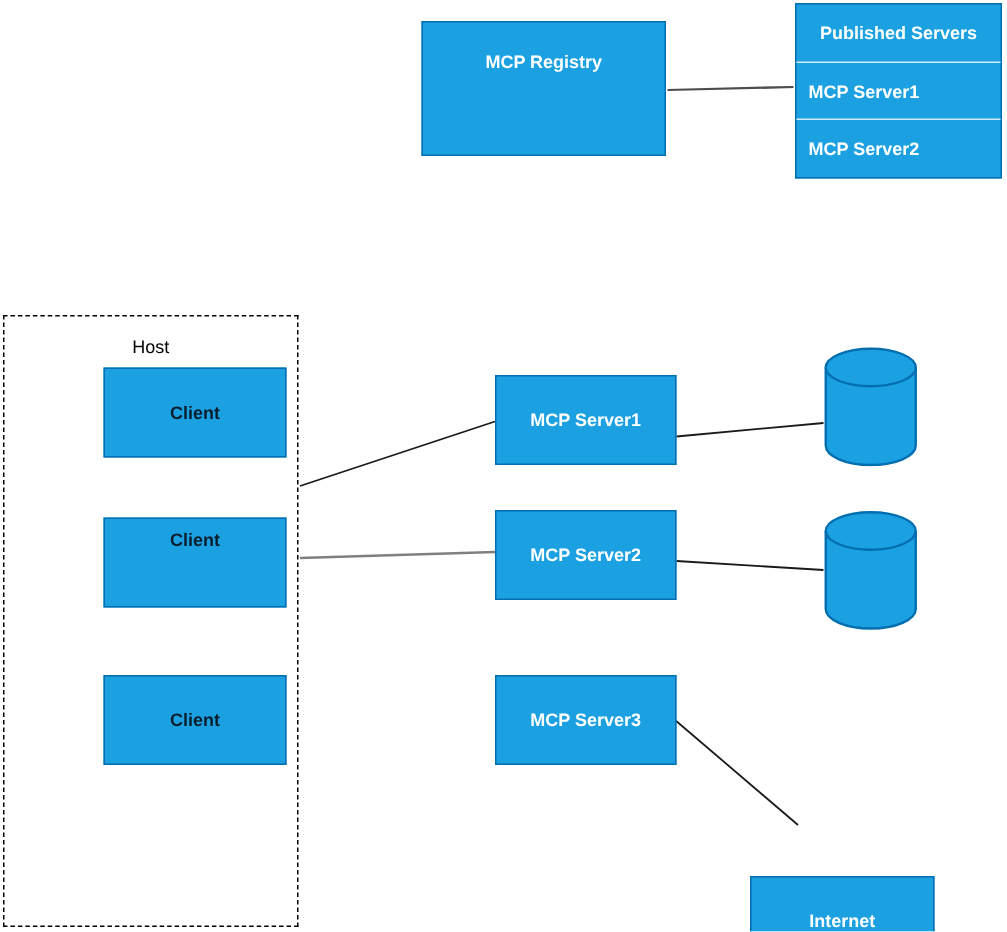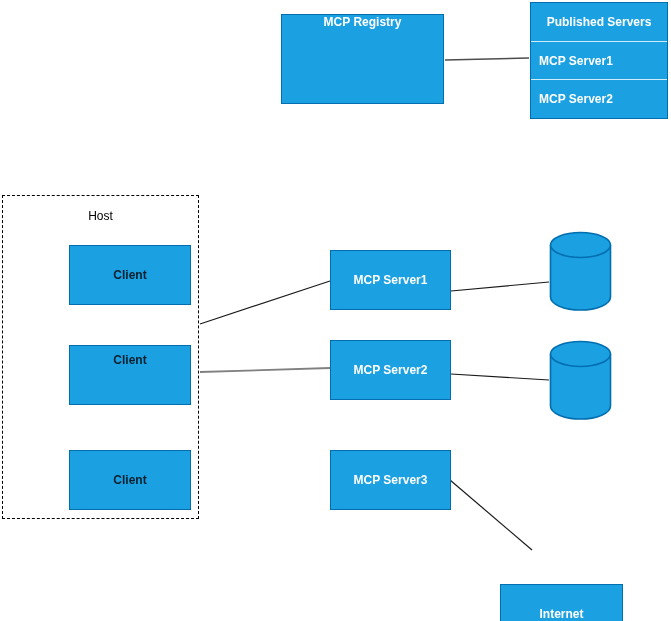--- a/index.html
+++ b/index.html
@@ -8,32 +8,32 @@
     font-family:"Liberation Sans",sans-serif;overflow:hidden;
   }
   .edges{position:absolute;left:0;top:0;width:671px;height:621px;pointer-events:none;}
   .node{
     position:absolute;box-sizing:border-box;
     background:#1ba1e2;border:1px solid #006eaf;
     color:#ffffff;font-weight:bold;font-size:12px;line-height:14px;
     display:flex;align-items:center;justify-content:center;text-align:center;
   }
   .node.top-align{align-items:flex-start;}
-  .registry{left:281px;top:14px;width:163px;height:90px;}
+  .registry{left:281px;top:14px;width:163px;height:90px;padding-top:19px;}
   .client{left:49px;width:122px;height:60px;color:#0a1f2e;margin-left:20px;}
   .client.c1{top:245px;}
   .client.c2{top:345px;padding-top:7px;}
   .client.c3{top:450px;}
   .server{left:330px;width:121px;height:60px;}
   .server.s1{top:250px;}
   .server.s2{top:340px;}
   .server.s3{top:450px;}
   .internet{left:500px;top:559px;width:123px;height:59px;margin-top:25px;}
   .host{
-    position:absolute;left:2px;top:195px;width:197px;height:324px;
+    position:absolute;left:2px;top:210px;width:197px;height:408px;
     border:1px dashed #000;box-sizing:border-box;
   }
   .host-label{
     position:absolute;top:13px;left:0;width:100%;
     text-align:center;color:#000;font-size:12px;font-weight:400;
   }
   .pub-table{
     position:absolute;left:530px;top:2px;width:138px;height:117px;
     box-sizing:border-box;background:#1ba1e2;border:1px solid #006eaf;
     display:flex;flex-direction:column;

